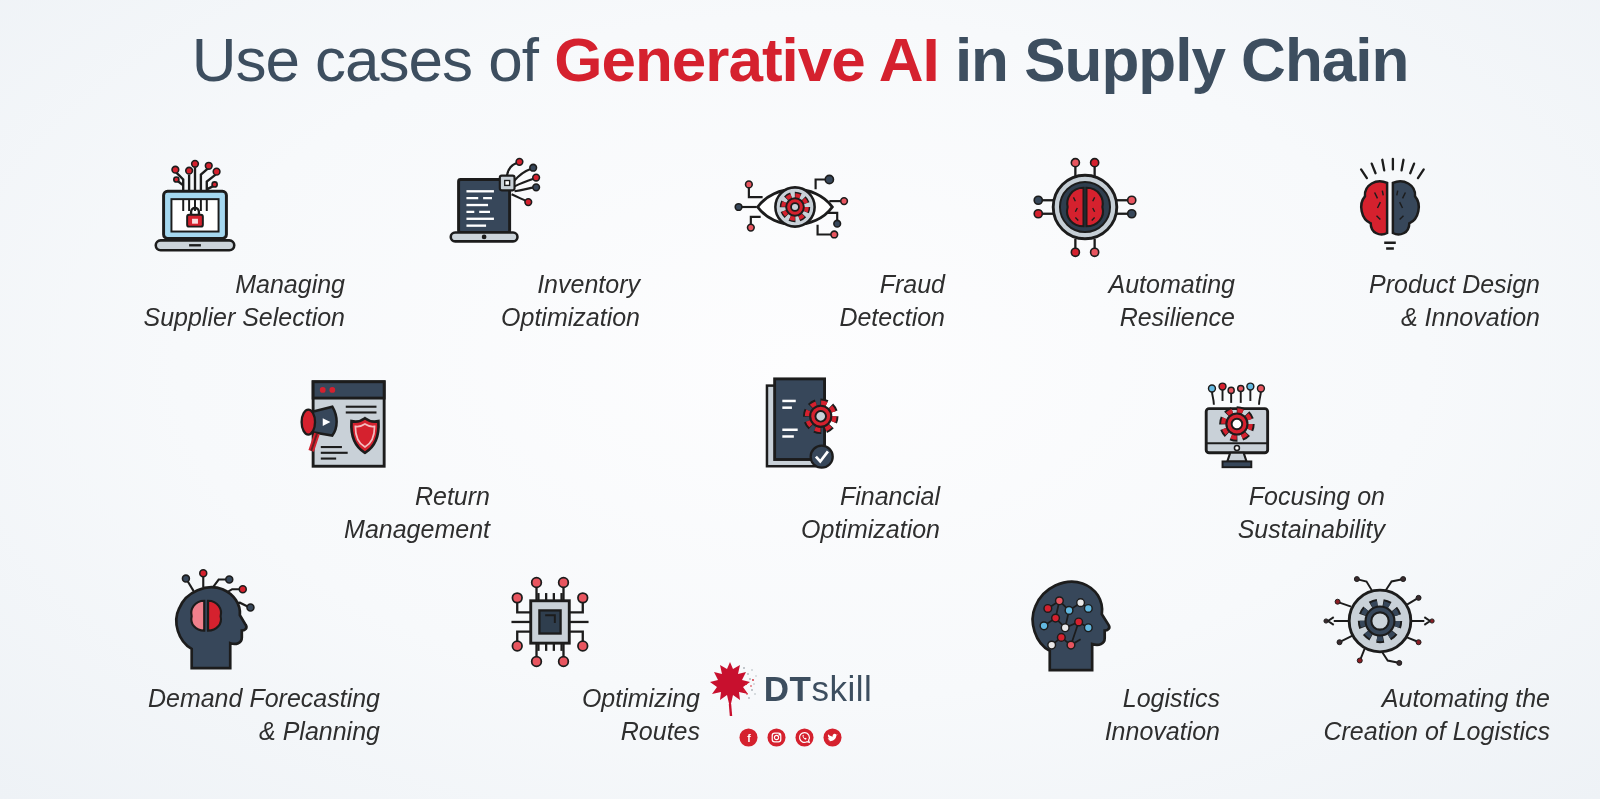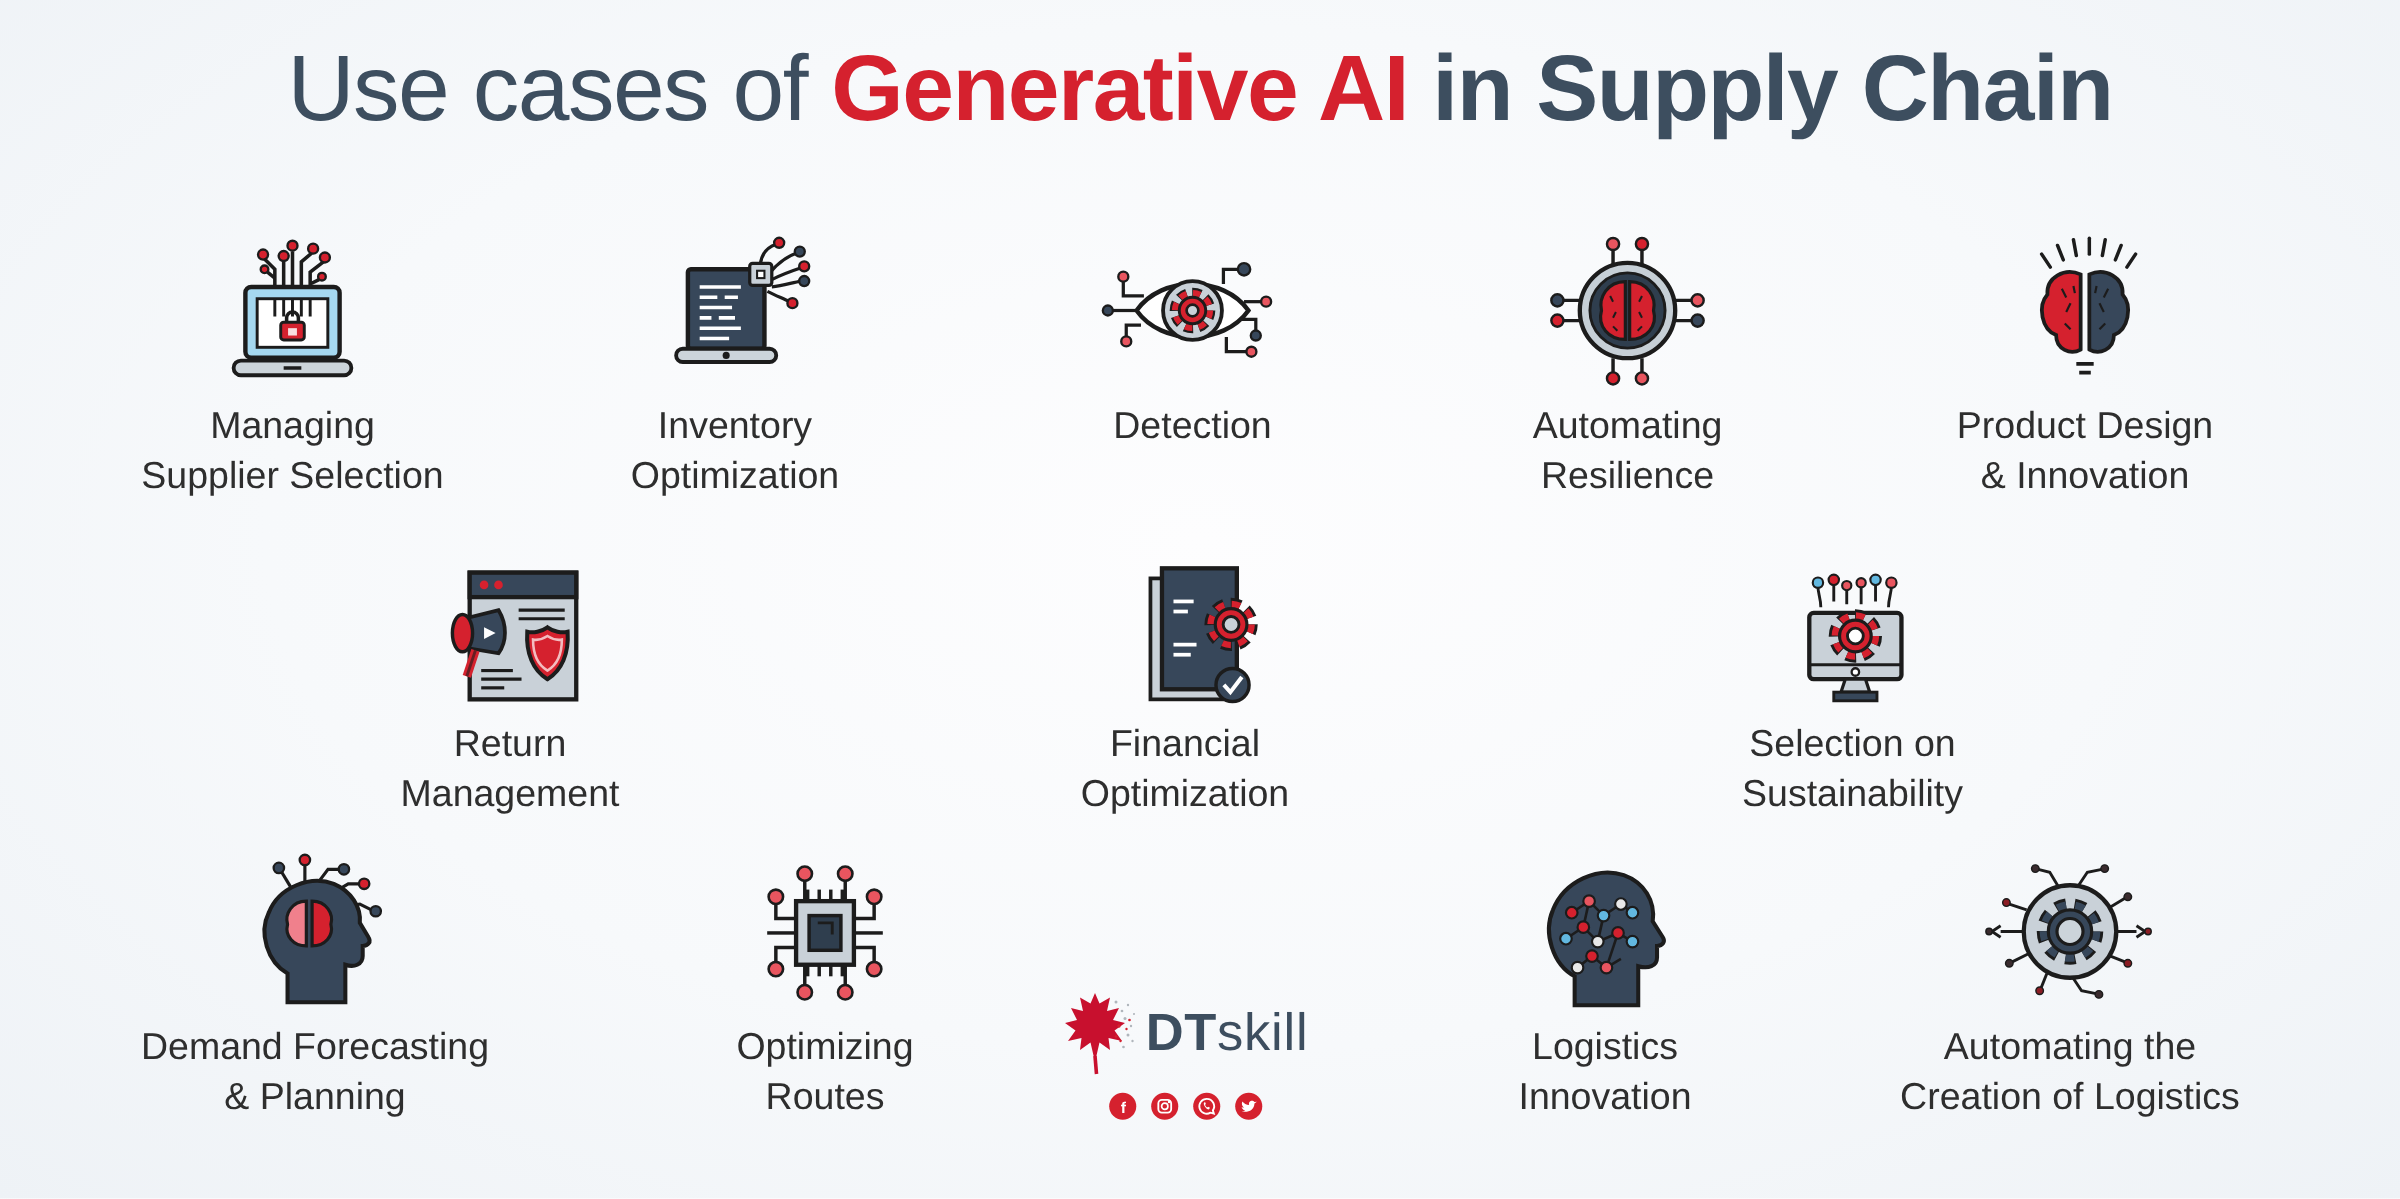--- a/index.html
+++ b/index.html
@@ -8,21 +8,21 @@
     font-family:"Liberation Sans","DejaVu Sans",sans-serif;
     background:radial-gradient(ellipse at 50% 45%, #fdfdfe 0%, #f7f9fb 55%, #eef2f6 100%);
   }
   .title{
     position:absolute;top:24px;left:0;width:1600px;text-align:center;
     font-size:62px;letter-spacing:-1px;color:#3d4e5f;white-space:nowrap;
   }
   .title .t-light{font-weight:300;}
   .title .t-red{font-weight:700;color:#d5212e;}
   .title .t-semi{font-weight:600;}
-  .use-case{position:absolute;width:300px;text-align:center;}
+  .use-case{position:absolute;width:300px;text-align:right;font-style:italic;}
   .use-case.wide{width:340px;}
   .icon-wrap{height:112px;display:flex;align-items:flex-end;justify-content:center;}
   .icon-wrap.short{height:100px;}
   .uc-label{margin-top:8px;font-size:25px;line-height:33px;font-weight:300;color:#2e2e2e;}
   .logo-block{position:absolute;left:640px;top:660px;width:300px;text-align:center;}
   .logo-row{display:flex;align-items:center;justify-content:center;gap:4px;}
   .logo-text{font-size:35px;color:#3d4e5f;letter-spacing:0.5px;}
   .logo-text .b{font-weight:700;}
   .logo-text .l{font-weight:400;}
   .social-row{margin-top:10px;display:flex;justify-content:center;gap:9px;}
@@ -134,20 +134,21 @@
       </g>
       <path d="M25,54 C42,30 84,30 101,54 C84,78 42,78 25,54 Z" fill="#ffffff" stroke="#1c1c1c" stroke-width="3"></path>
       <circle cx="63" cy="54" r="20" fill="#c9d1d8" stroke="#1c1c1c" stroke-width="2.6"></circle>
       <circle cx="63" cy="54" r="11" fill="none" stroke="#1c1c1c" stroke-width="9" stroke-dasharray="5.2 3.44" stroke-dashoffset="0.5"></circle>
       <circle cx="63" cy="54" r="11" fill="none" stroke="#d5212e" stroke-width="6" stroke-dasharray="4.6 4.04"></circle>
       <circle cx="63" cy="54" r="9" fill="#d5212e" stroke="#1c1c1c" stroke-width="2"></circle>
       <circle cx="63" cy="54" r="4" fill="#c9d1d8" stroke="#1c1c1c" stroke-width="1.8"></circle>
     </svg>
   </div>
   <div class="uc-label">
+    <div>Fraud</div>
       <div>Detection</div>
   </div>
 </div>
 
 <div class="use-case" style="left:935px;top:148px">
   <div class="icon-wrap">
     <svg width="120" height="106" viewBox="0 0 120 110">
       <g stroke="#1c1c1c" stroke-width="2.4" fill="none">
         <path d="M50,23 V11"></path>
           <path d="M70,23 V11"></path>
@@ -299,21 +300,21 @@
       <circle cx="62" cy="75" r="2.6" fill="#ffffff" stroke="#1c1c1c" stroke-width="1.6"></circle>
       <path d="M55,80 H69 L72,89 H52 Z" fill="#c9d1d8" stroke="#1c1c1c" stroke-width="2.2"></path>
       <rect x="47" y="89" width="30" height="6" fill="#37475a" stroke="#1c1c1c" stroke-width="2"></rect>
       <circle cx="62" cy="50" r="13" fill="none" stroke="#1c1c1c" stroke-width="11" stroke-dasharray="6 4.21" stroke-dashoffset="0.6"></circle>
       <circle cx="62" cy="50" r="13" fill="none" stroke="#d5212e" stroke-width="7" stroke-dasharray="5.4 4.81"></circle>
       <circle cx="62" cy="50" r="11" fill="#d5212e" stroke="#1c1c1c" stroke-width="2.2"></circle>
       <circle cx="62" cy="50" r="5.5" fill="#ffffff" stroke="#1c1c1c" stroke-width="2"></circle>
     </svg>
   </div>
   <div class="uc-label">
-    <div>Selection on</div>
+    <div>Focusing on</div>
       <div>Sustainability</div>
   </div>
 </div>
 
 <div class="use-case wide" style="left:40px;top:562px">
   <div class="icon-wrap">
     <svg width="126" height="106" viewBox="0 0 126 110">
       <g stroke="#1c1c1c" stroke-width="2.2" fill="none">
         <path d="M46,24 L40,14"></path>
           <path d="M56,20 V8"></path>

